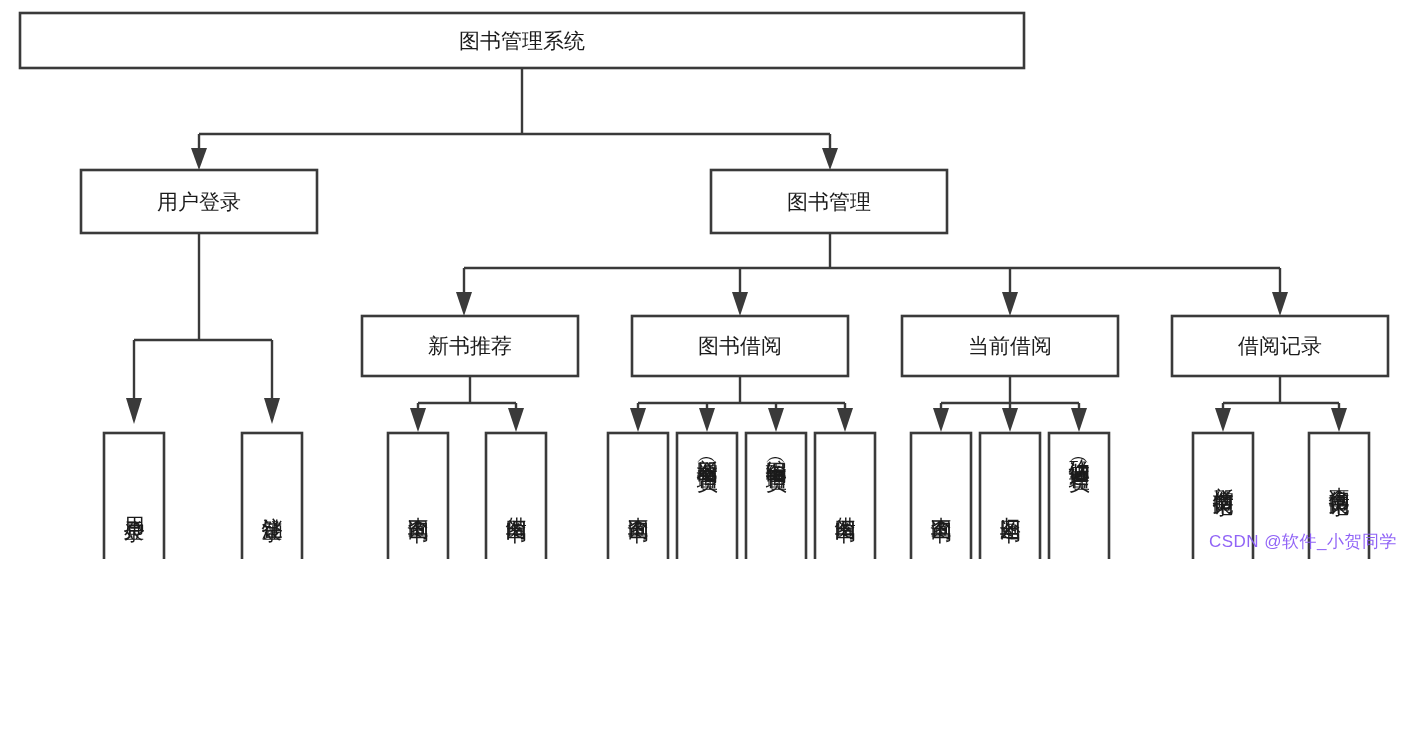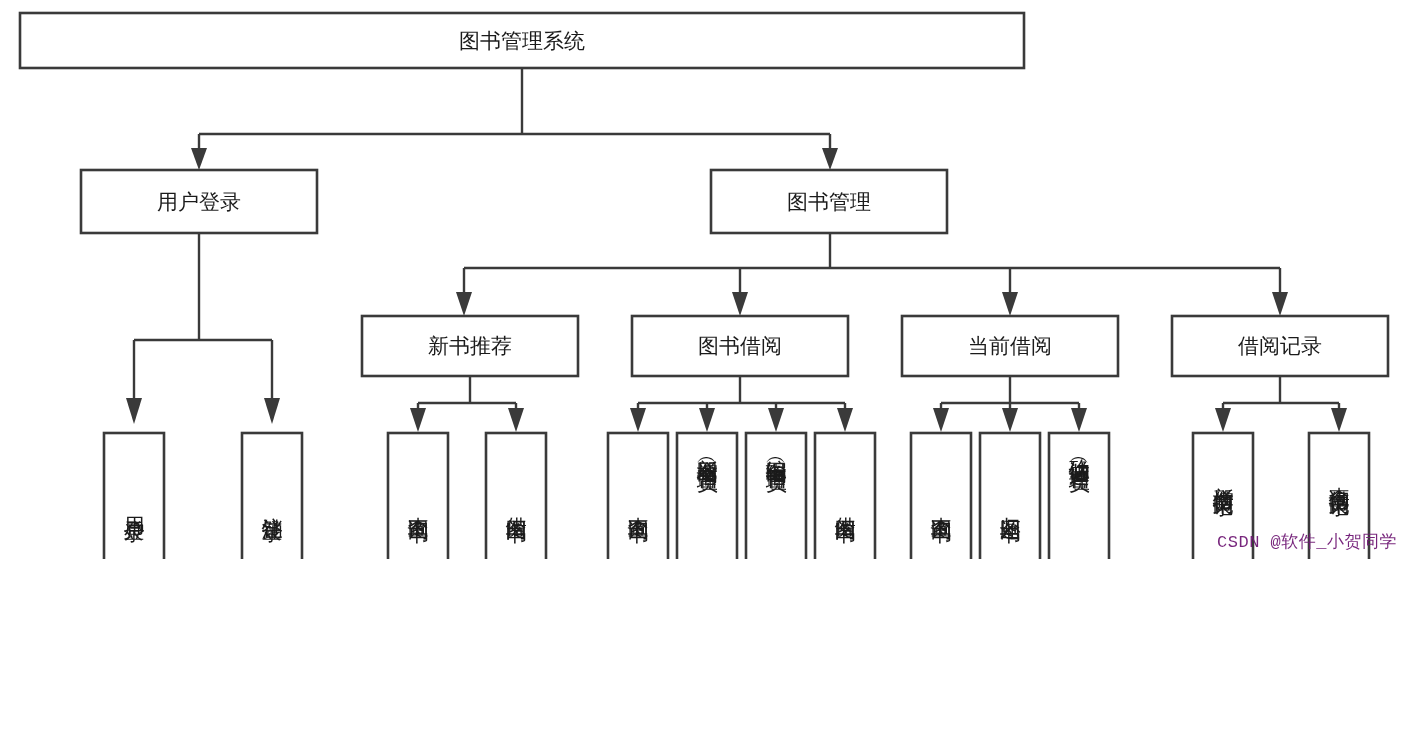--- a/index.html
+++ b/index.html
@@ -63,23 +63,23 @@
     color: #1b1b1b;
     writing-mode: vertical-rl;
     text-orientation: upright;
     letter-spacing: 2px;
     white-space: nowrap;
   }
   #watermark {
     position: absolute;
     right: 8px;
     bottom: 6px;
-    font-family: Liberation Mono, monospace;
+    font-family: Liberation Sans, sans-serif;
     font-size: 17px;
-    color: #701a75;
+    color: #8b5cf6;
     letter-spacing: 0.5px;
     opacity: 0.95;
     white-space: nowrap;
   }
 </style>
 </head>
 <body>
 
 <div id="diagram-root">
 

